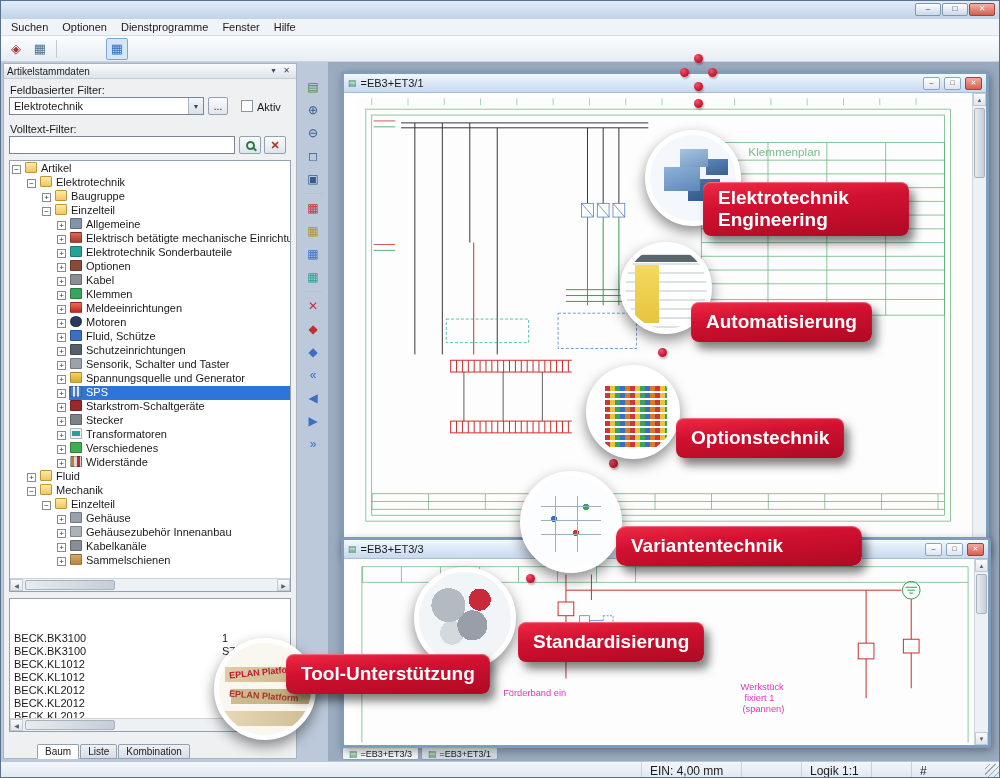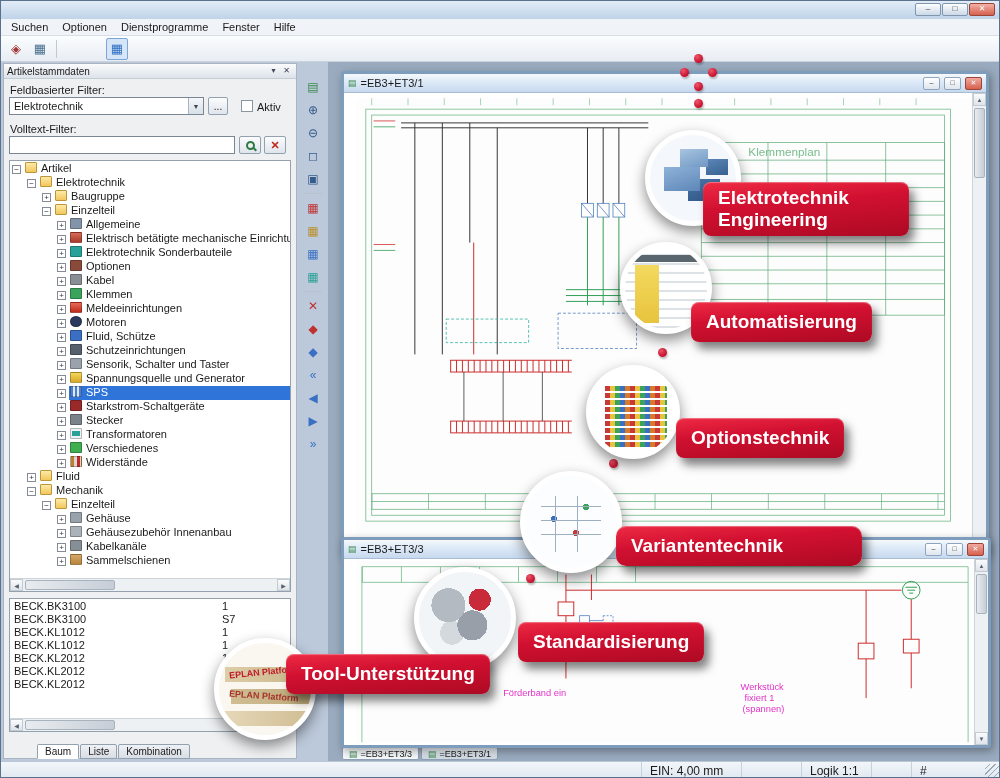--- a/index.html
+++ b/index.html
@@ -38,21 +38,21 @@
 .exp{width:9px;height:9px;flex:0 0 9px;border:1px solid #848b94;background:#fff;font-size:8px;line-height:7px;text-align:center;color:#333;margin-right:3px;}
 .hl{display:flex;align-items:flex-start;flex:1;height:100%;}
 .trow.sel .hl{background:#2f74d8;color:#fff;}
 .ticon{width:12px;height:11px;flex:0 0 12px;border:1px solid rgba(0,0,0,.25);border-radius:1px;margin:0 4px 0 1px;}
 .tlabel{overflow:hidden;}
 .listbox{position:absolute;left:5px;top:534px;width:282px;height:134px;background:#fff;border:1px solid #93a0ae;display:flex;flex-direction:column;}
 .lhead{display:flex;height:14px;background:linear-gradient(#f7f8fa,#e0e4ea);border-bottom:1px solid #c6ccd4;}
 .lhc{padding:0 4px;border-right:1px solid #cdd3da;display:flex;align-items:center;}
 .lhc:first-child{width:208px;}
 .lhc:nth-child(2){flex:1;}
-.lrows{flex:1;overflow:hidden;}
+.lrows{flex:1;overflow:hidden;margin-top:32px;}
 .lrow{display:flex;height:13px;align-items:center;}
 .lc0{width:208px;padding:0 4px;overflow:hidden;}
 .lc1{flex:1;padding:0 4px;}
 .ptabs{position:absolute;left:2px;top:680px;display:flex;gap:1px;padding-left:31px;}
 .ptab{height:15px;padding:1px 7px;border:1px solid #93a0ae;border-radius:2px 2px 0 0;background:linear-gradient(#eef1f5,#d9dee5);font-size:10px;}
 .ptab.active{background:#fff;border-bottom-color:#fff;}
 
 .folder-icon{background:linear-gradient(#fdeaa8,#f2c75c);border-color:#bd963a;}
 .general-icon{background:#8494a8;}
 .mechanical-device-icon{background:linear-gradient(#d86a5a,#a83a2a);}

